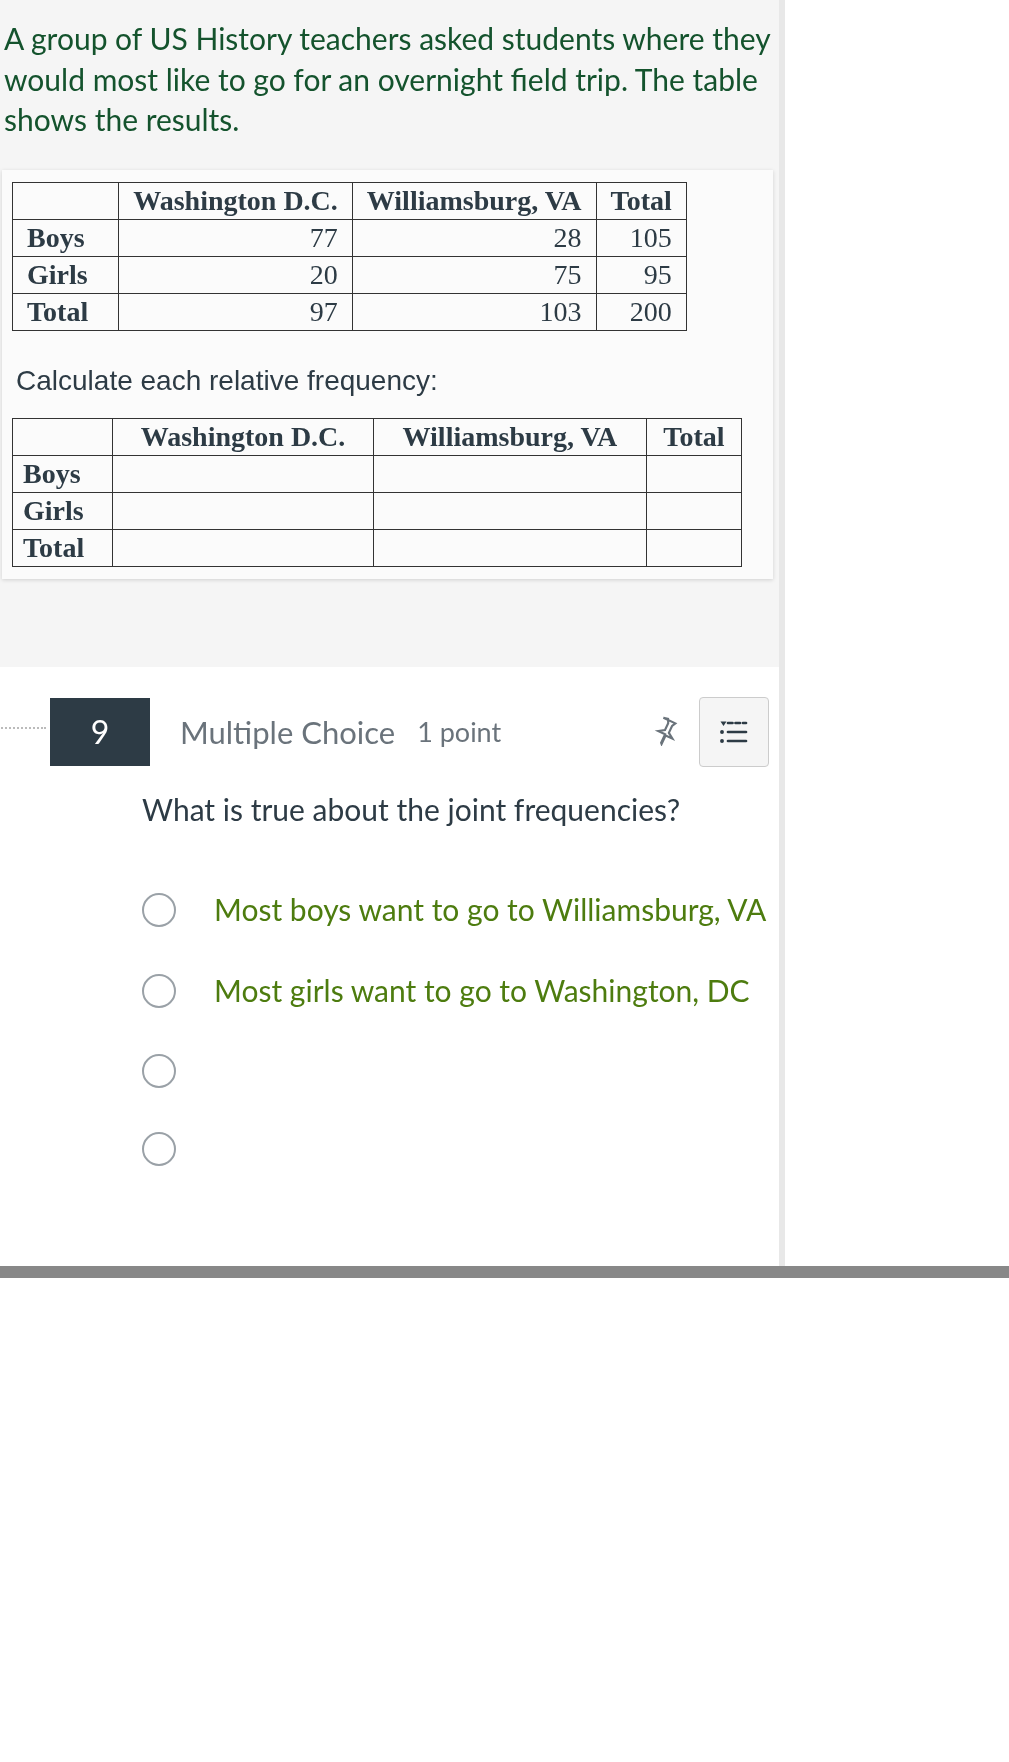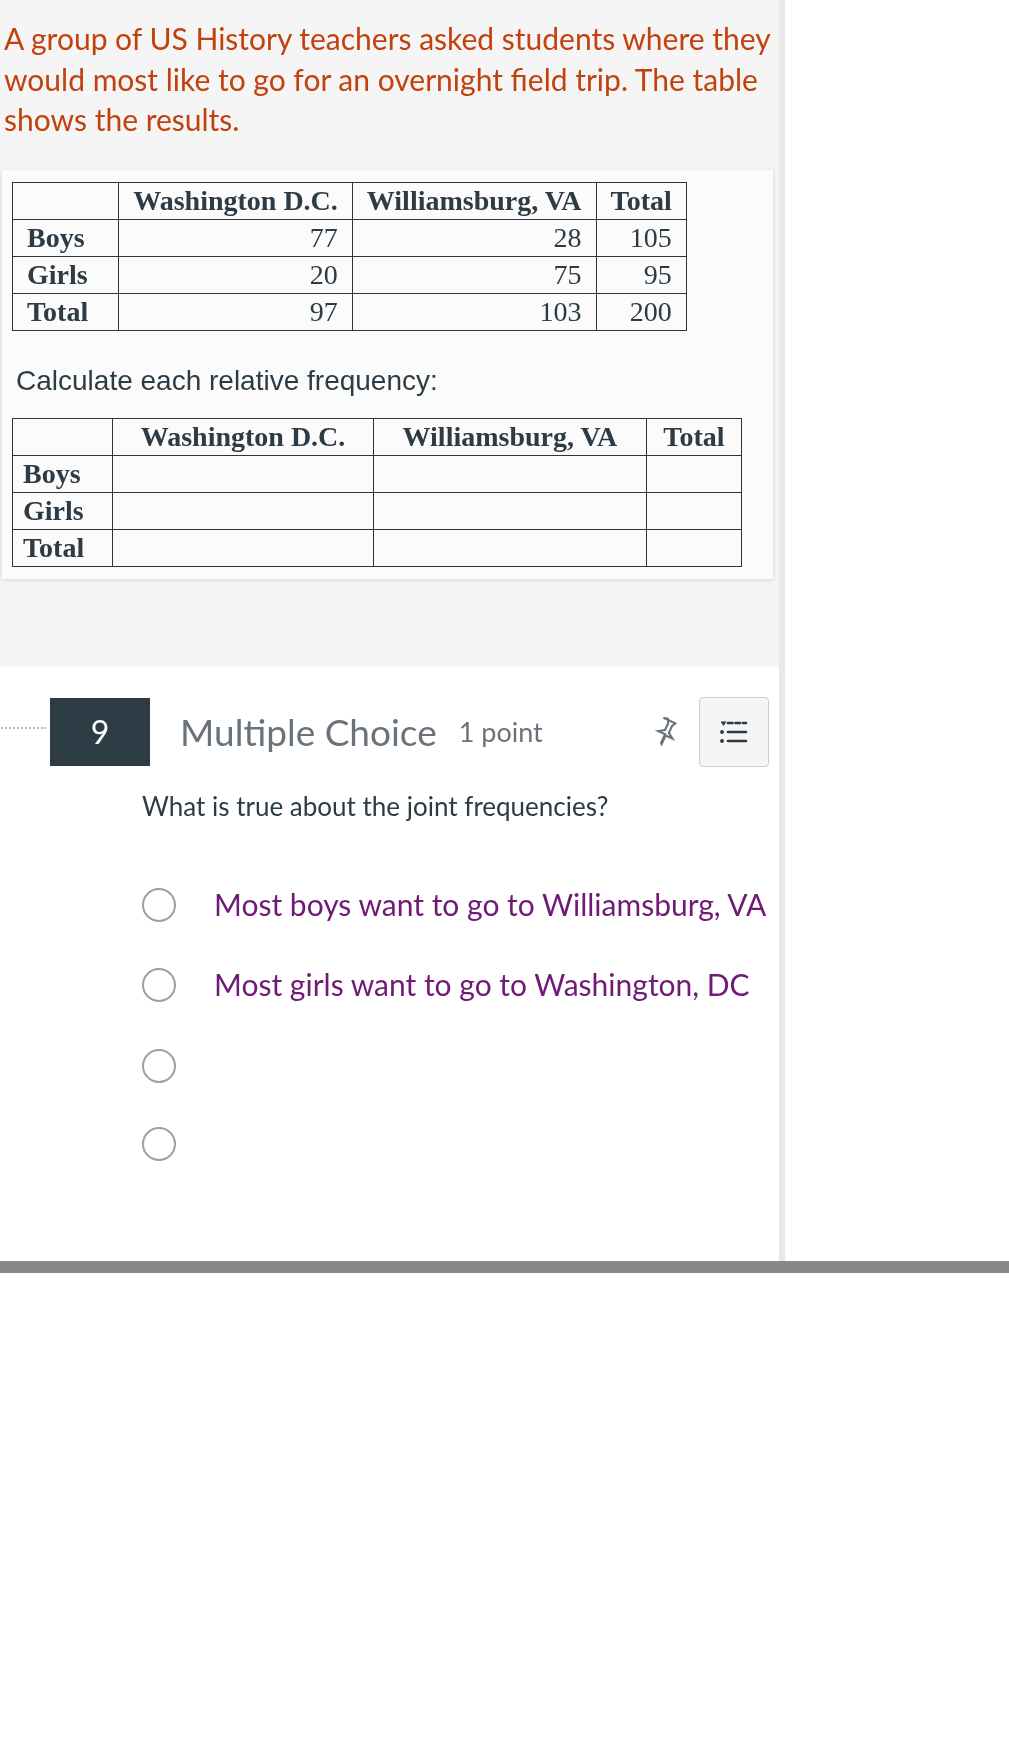--- a/index.html
+++ b/index.html
@@ -1,41 +1,41 @@
 <!DOCTYPE html>
 <html><head>
 <meta charset="utf-8">
 <style>
 * { box-sizing: border-box; margin: 0; padding: 0; }
 html, body { width: 1009px; font-family: 'Lato', 'Helvetica Neue', Arial, sans-serif; background: #fff; color: #2d3b45; }
 .page { width: 1009px; }
 .stimulus { background: #f5f5f5; padding: 18px 0 80px 0; border-right: 6px solid #e8e8e8; width: 785px; }
-.intro { font-size: 30px; line-height: 1.35; padding: 0 8px 30px 4px; font-weight: 400; color: #c2410c; }
+.intro { font-size: 30px; line-height: 1.35; padding: 0 8px 30px 4px; font-weight: 400; color: #14532d; }
 .tbl { border-collapse: collapse; margin: 0 0 30px 12px; background: #fbfbfb; }
 .tbl th, .tbl td { border: 1.5px solid #333; padding: 2px 14px; font-size: 28px; font-family: Georgia, 'Times New Roman', serif; }
 .tbl th { font-weight: 700; text-align: center; }
 .tbl .rowhead { font-weight: 700; text-align: left; padding-right: 30px; }
 .tbl .corner { border: 1.5px solid #333; }
 .tbl td.val { text-align: right; font-weight: 400; }
 .calc-label { font-size: 28px; font-family: Arial, sans-serif; padding: 0 0 21px 4px; }
 .question-area { padding: 30px 0 60px 0; width: 785px; border-right: 6px solid #e8e8e8; }
 .q-header { display: flex; align-items: center; position: relative; } 
 .dashed-hint { position: absolute; left: -2px; top: -38px; width: 48px; height: 70px; border-left: 2px dotted #bbb; border-bottom: 2px dotted #bbb; }
 .q-num { width: 100px; height: 68px; background: #2d3b45; color: #fff; font-size: 32px; display: flex; align-items: center; justify-content: center; margin-right: 30px; margin-left: 50px; }
-.q-type { font-size: 37px; color: #6a737b; margin-right: 22px; }
+.q-type { font-size: 31px; color: #6a737b; margin-right: 22px; }
 .q-points { font-size: 27px; color: #6a737b; }
 .pin-icon { margin-left: auto; margin-right: 18px; color: #6a737b; }
 .pin-icon svg { width: 32px; height: 32px; }
 .list-btn { width: 70px; height: 70px; border: 1px solid #ccc; background: #f5f5f5; border-radius: 4px; display: flex; align-items: center; justify-content: center; margin-right: 10px; }
 .list-btn svg { width: 36px; height: 36px; }
-.q-text { font-size: 26px; color: #2d3b45; padding: 22px 10px 60px 142px; line-height: 1.35; }
+.q-text { font-size: 30px; color: #2d3b45; padding: 22px 10px 60px 142px; line-height: 1.35; }
 .options { padding-left: 142px; padding-right: 12px; }
 .option { display: flex; align-items: flex-start; margin-bottom: 40px; }
 .radio { width: 34px; height: 34px; border: 2px solid #9aa1a7; border-radius: 50%; flex-shrink: 0; margin-right: 38px; margin-top: 4px; background: #fff; }
-.opt-text { font-size: 30px; color: #701a75; line-height: 1.35; }
+.opt-text { font-size: 30px; color: #4d7c0f; line-height: 1.35; }
 .image-card { background: #fbfbfb; box-shadow: 0 1px 4px rgba(0,0,0,0.15); padding: 12px 10px; margin: 0 6px 8px 2px; }
 .tbl2 { border-collapse: collapse; width: 730px; }
 .tbl2 th, .tbl2 td { border: 1.5px solid #333; font-family: Georgia, 'Times New Roman', serif; font-size: 28px; padding: 2px 10px; }
 .tbl2 th { font-weight: 700; }
 .tbl2 .rowhead { font-weight: 700; text-align: left; }
 .footer-bar { height: 12px; background: #888; width: 1009px; }
 </style>
 </head>
 <body>
 

